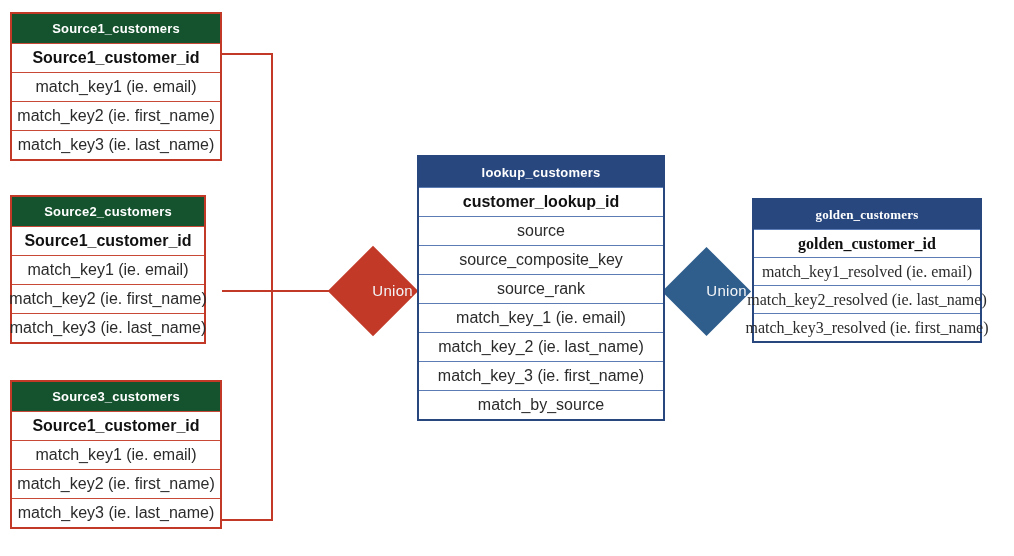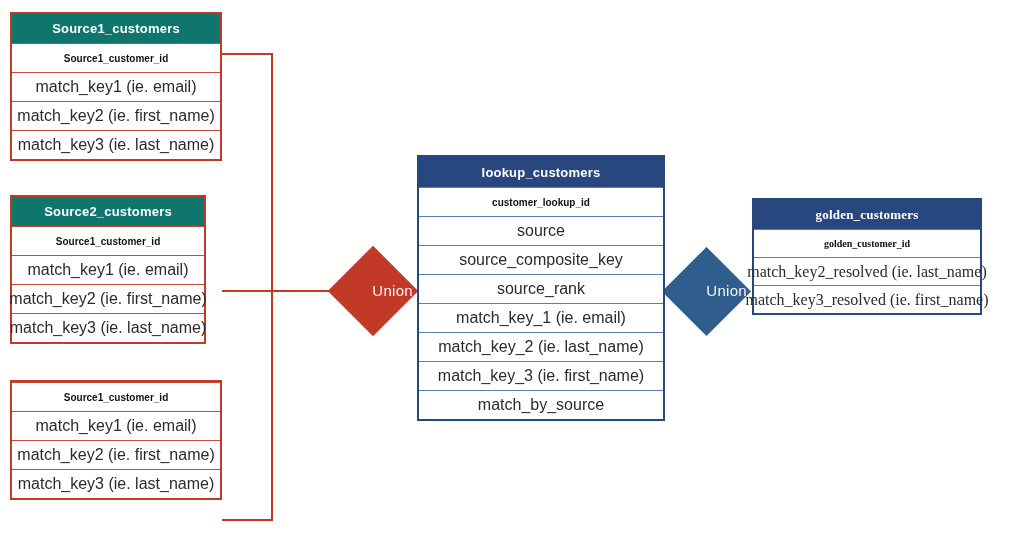--- a/index.html
+++ b/index.html
@@ -31,27 +31,27 @@
     display: flex;
     align-items: center;
     justify-content: center;
     font-size: 16px;
     color: #2b2b2b;
     background: #ffffff;
     white-space: nowrap;
   }
   .tbl .row.key {
     font-weight: bold;
-    font-size: 10px;
+    font-size: 16px;
     color: #111111;
   }
 
   
   .tbl.red { border: 2px solid #c23928; }
-  .tbl.red .hdr { background: #0f766e; height: 29px; }
+  .tbl.red .hdr { background: #14532d; height: 29px; }
   .tbl.red .row { height: 28px; border-top: 1.5px solid #c84936; }
 
   
   .tbl.navy { border: 2px solid #28477e; }
   .tbl.navy .hdr { background: #28477e; }
   .tbl.navy .row { border-top: 1.5px solid #5b7cb4; }
 
   #tbl-lookup .hdr { height: 30px; }
   #tbl-lookup .row { height: 28px; }
   #tbl-golden .hdr { height: 29px; }
@@ -106,20 +106,21 @@
 
   <div class="tbl red" id="tbl-source2" style="left:10px; top:195px; width:196px;">
     <div class="hdr">Source2_customers</div>
     <div class="row key">Source1_customer_id</div>
     <div class="row">match_key1 (ie. email)</div>
     <div class="row">match_key2 (ie. first_name)</div>
     <div class="row">match_key3 (ie. last_name)</div>
   </div>
 
   <div class="tbl red" id="tbl-source3" style="left:10px; top:380px; width:212px;">
+    <div class="hdr">Source3_customers</div>
     <div class="row key">Source1_customer_id</div>
     <div class="row">match_key1 (ie. email)</div>
     <div class="row">match_key2 (ie. first_name)</div>
     <div class="row">match_key3 (ie. last_name)</div>
   </div>
 
   <div class="tbl navy" id="tbl-lookup" style="left:417px; top:155px; width:248px;">
     <div class="hdr">lookup_customers</div>
     <div class="row key">customer_lookup_id</div>
     <div class="row">source</div>
@@ -127,17 +128,18 @@
     <div class="row">source_rank</div>
     <div class="row">match_key_1 (ie. email)</div>
     <div class="row">match_key_2 (ie. last_name)</div>
     <div class="row">match_key_3 (ie. first_name)</div>
     <div class="row">match_by_source</div>
   </div>
 
   <div class="tbl navy" id="tbl-golden" style="left:752px; top:198px; width:230px;font-family:Liberation Serif, serif;">
     <div class="hdr">golden_customers</div>
     <div class="row key">golden_customer_id</div>
+    <div class="row">match_key1_resolved (ie. email)</div>
     <div class="row">match_key2_resolved  (ie. last_name)</div>
     <div class="row">match_key3_resolved (ie. first_name)</div>
   </div>
 
 </div>
 
 </body></html>

